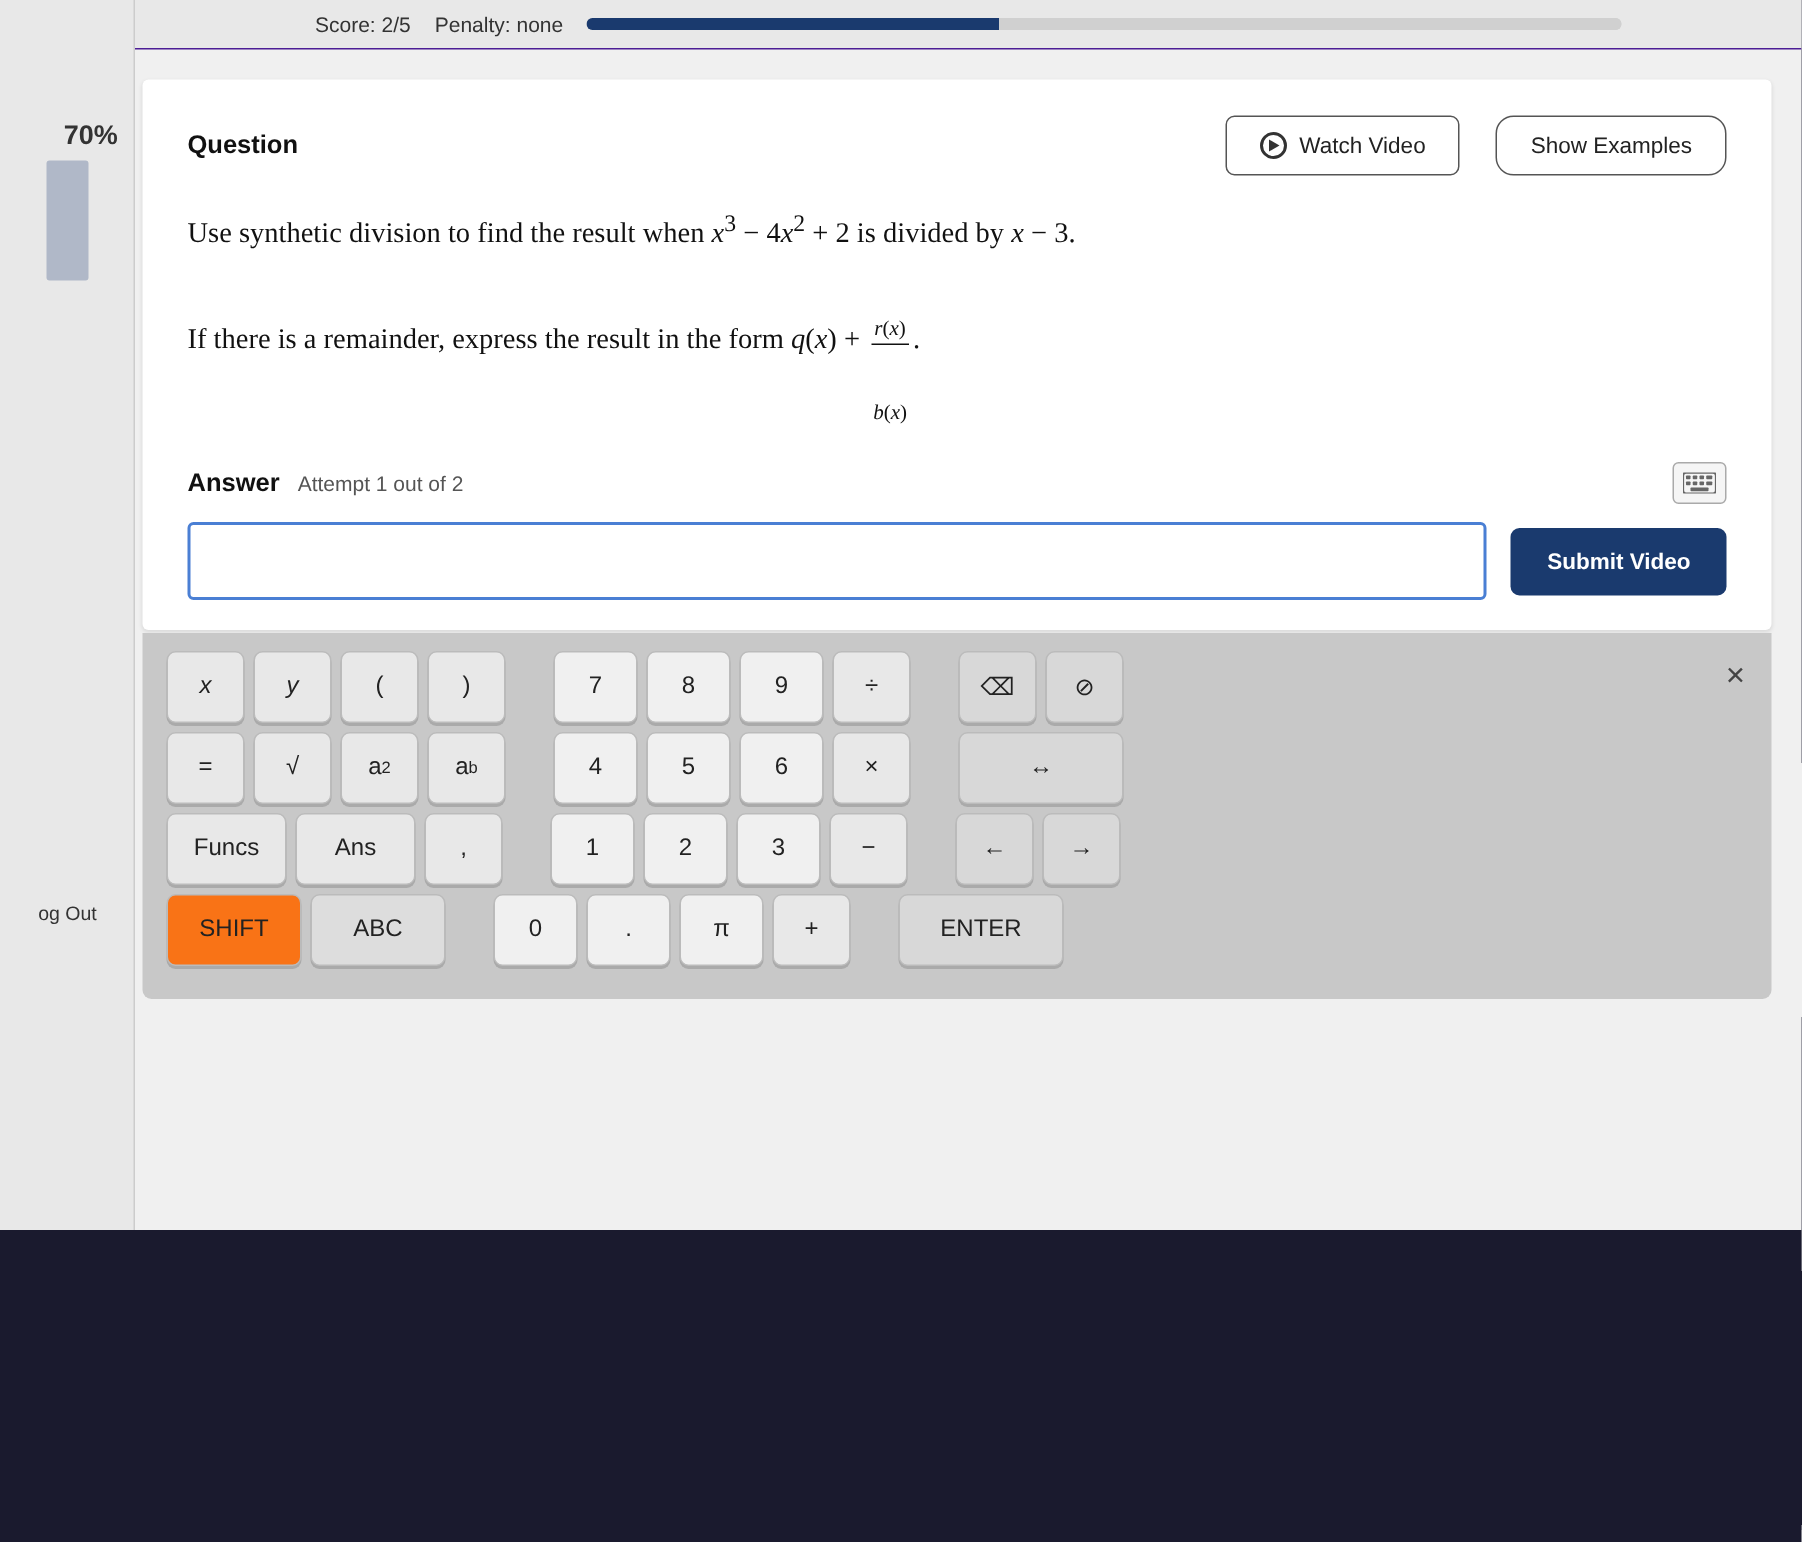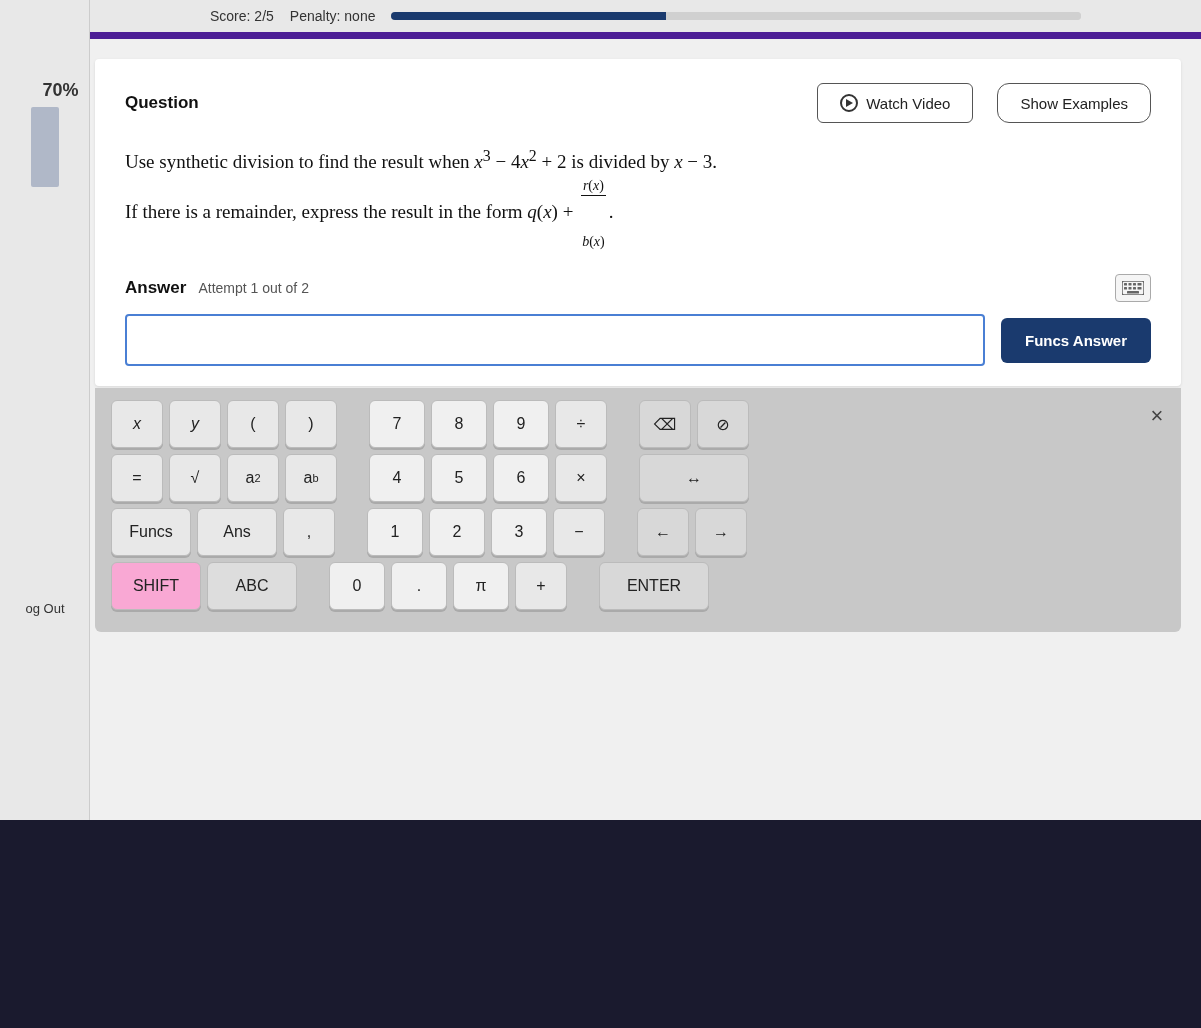--- a/index.html
+++ b/index.html
@@ -20,21 +20,21 @@
       position: relative;
     }
 
     
     .top-bar {
       background: #e8e8e8;
       padding: 8px 120px 8px 120px;
       display: flex;
       align-items: center;
       gap: 16px;
-      border-bottom: 7px solid #4c1d95;
+      border-bottom: 1px solid #4c1d95;
     }
 
     .score-text {
       font-size: 14px;
       color: #333;
       font-family: Arial, sans-serif;
       white-space: nowrap;
     }
 
     .penalty-text {
@@ -274,21 +274,21 @@
       min-width: 52px;
     }
 
     .key-btn.enter-btn {
       min-width: 110px;
       background: #d8d8d8;
     }
 
     .key-btn.shift-btn {
       min-width: 90px;
-      background: #f9a8d4;
+      background: #f97316;
     }
 
     .key-btn.abc-btn {
       min-width: 90px;
       background: #ddd;
     }
 
     .key-btn sup {
       font-size: 11px;
     }
@@ -351,20 +351,21 @@
       flex-direction: column;
       align-items: center;
       font-size: 14px;
       vertical-align: middle;
       margin: 0 2px;
     }
     .math-frac .numer {
       border-bottom: 1.5px solid #111;
       padding: 0 2px;
       line-height: 1.2;
+      margin-top: 40px;
     }
     .math-frac .denom {
       padding: 0 2px;
       line-height: 1.2;
       margin-top: 38px;
     }
   </style>
 </head>
 <body>
 
@@ -435,21 +436,21 @@
             <rect x="2" y="6" width="3" height="2.5" rx="0.5" fill="#666"></rect>
             <rect x="6.5" y="6" width="3" height="2.5" rx="0.5" fill="#666"></rect>
             <rect x="11" y="6" width="3" height="2.5" rx="0.5" fill="#666"></rect>
             <rect x="15.5" y="6" width="4" height="2.5" rx="0.5" fill="#666"></rect>
             <rect x="5" y="10" width="12" height="2.5" rx="0.5" fill="#666"></rect>
           </svg>
         </button>
       </div>
       <div class="answer-row">
         <input class="answer-input" type="text" placeholder="" style="">
-        <button class="submit-btn">Funcs Answer</button>
+        <button class="submit-btn">Submit Video</button>
       </div>
     </div>
   </div>
 
   <div class="math-keyboard">
     <button class="close-x-btn">×</button>
 
     <div class="keyboard-row">
       <button class="key-btn">
           <i>x</i>

